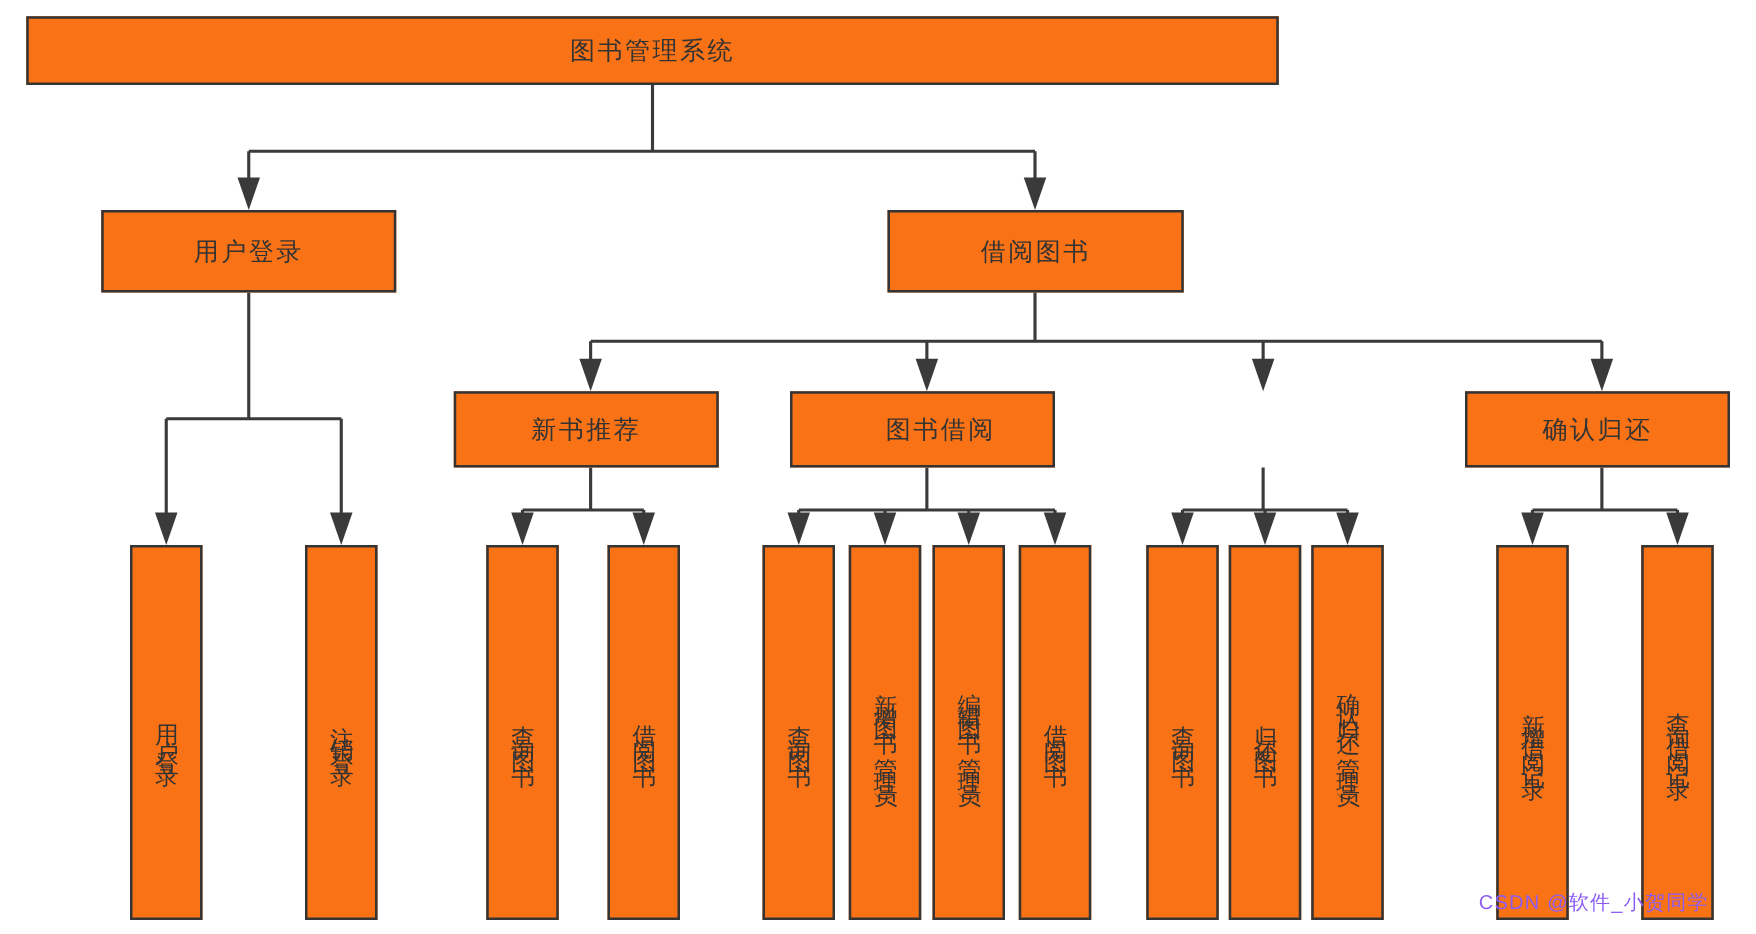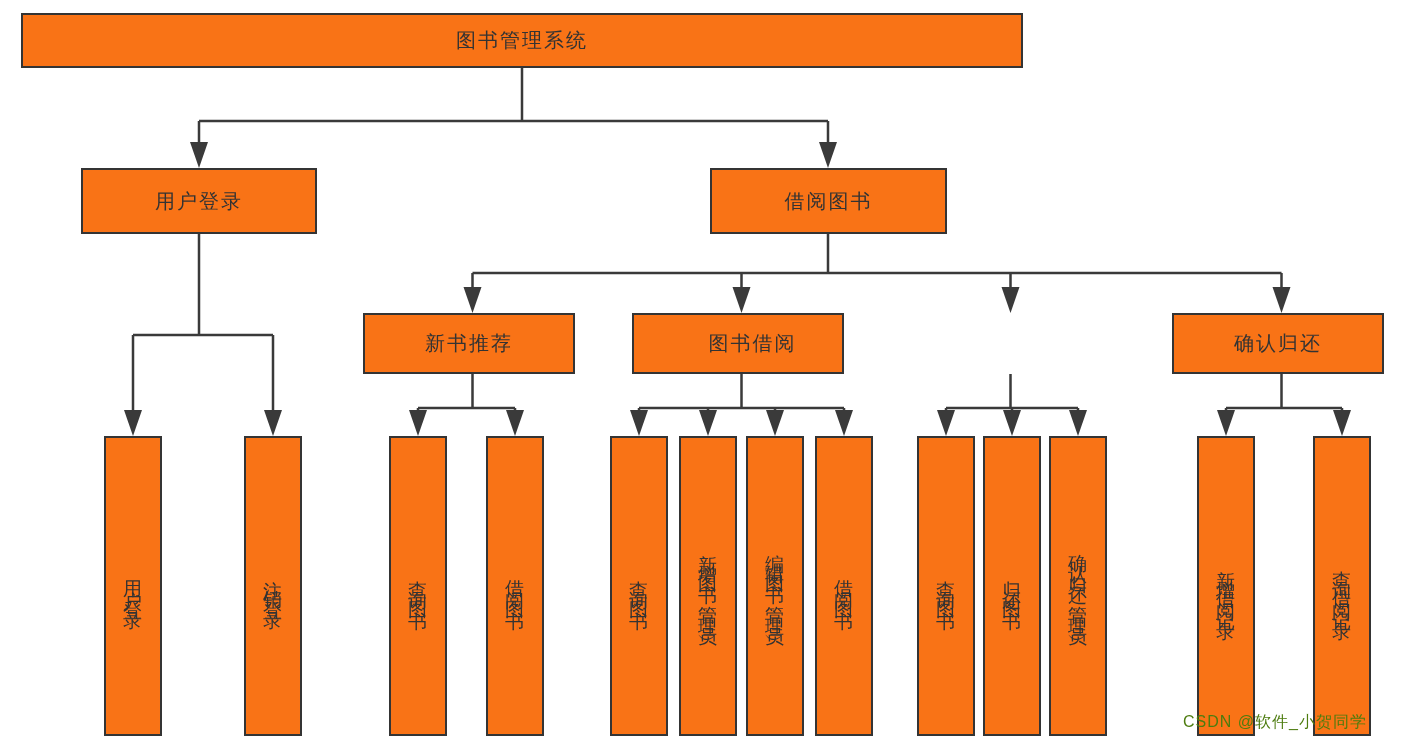--- a/index.html
+++ b/index.html
@@ -58,21 +58,21 @@
     position: absolute;
     left: 0; top: 0;
     width: 1405px; height: 747px;
     pointer-events: none;
   }
   .watermark {
     position: absolute;
     left: 1183px;
     top: 712px;
     font-size: 16px;
-    color: #4d7c0f;
+    color: #8b5cf6;
     letter-spacing: 1px;
     white-space: nowrap;
     z-index: 5;
   }
 </style>
 </head>
 <body>
 
 <div class="stage">
 

